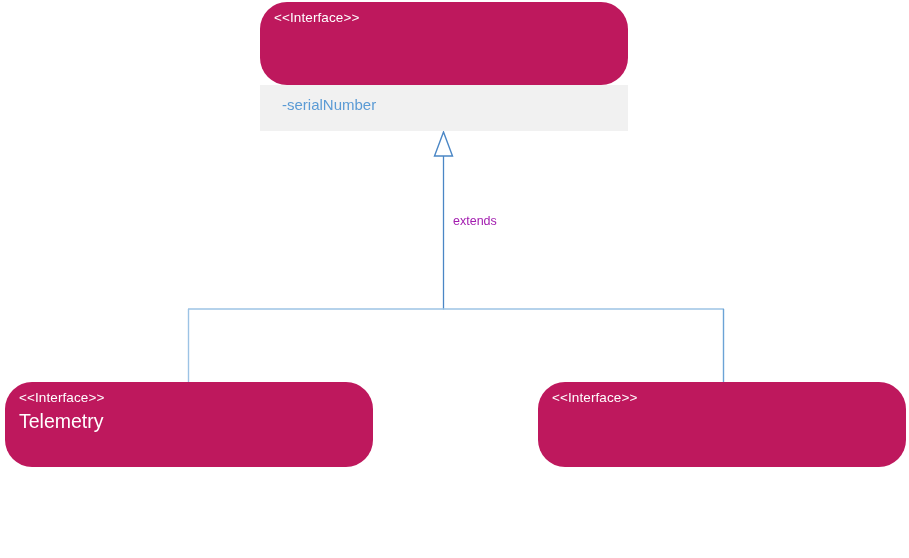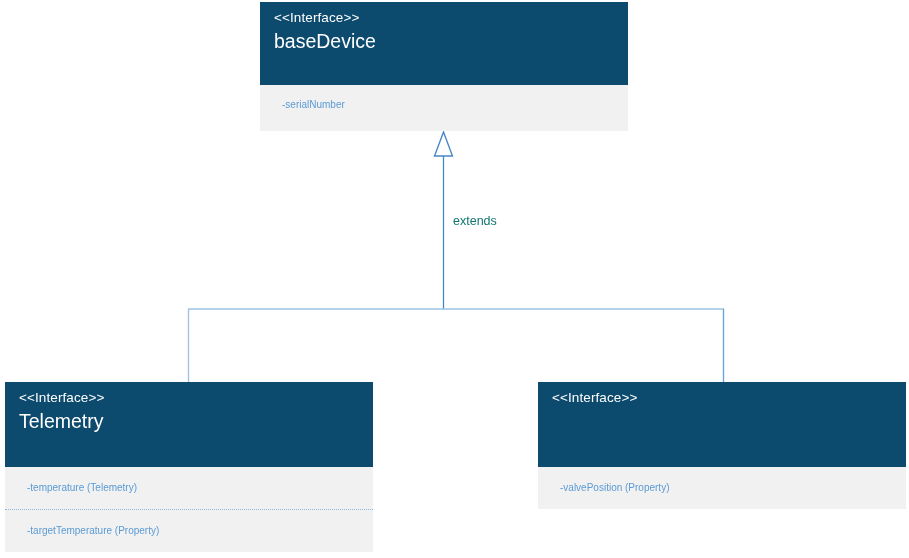--- a/index.html
+++ b/index.html
@@ -33,44 +33,45 @@
     height: 558px;
     pointer-events: none;
   }
 
   
   .uml-class {
     position: absolute;
     box-sizing: border-box;
   }
   .uml-header {
-    background: #0c4a6e;
+    background: #be185d;
     box-sizing: border-box;
     padding: 7px 14px 0 14px;
+    border-radius: 27px;
   }
   .uml-stereotype {
     color: #ffffff;
     font-size: 13.5px;
     line-height: 18px;
     letter-spacing: 0.1px;
     white-space: nowrap;
   }
   .uml-name {
     color: #ffffff;
     font-size: 19.5px;
     line-height: 28px;
     white-space: nowrap;
   }
   .uml-attrs {
     background: #f1f1f1;
     box-sizing: border-box;
   }
   .uml-attr {
     color: #5b9bd5;
-    font-size: 10px;
+    font-size: 15px;
     line-height: 19px;
     padding: 11px 14px 12px 22px;
     white-space: nowrap;
     box-sizing: border-box;
   }
   .uml-attr + .uml-attr {
     border-top: 1px dotted #8fb8dd;
   }
 
   
@@ -95,21 +96,21 @@
   #class-flowcontroller {
     left: 538px;
     top: 382px;
     width: 368px;
   }
   #class-flowcontroller .uml-header { height: 85px; }
 
   
   .edge-label {
     position: absolute;
-    color: #0f766e;
+    color: #a21caf;
     font-size: 12.5px;
     line-height: 16px;
     white-space: nowrap;
   }
   #label-extends {
     left: 453px;
     top: 213px;
   }
 </style>
 </head>
@@ -128,40 +129,34 @@
     <line x1="188.5" y1="309" x2="188.5" y2="382" stroke="#9cc3e5" stroke-width="1.4"></line>
 
     <line x1="723.5" y1="309" x2="723.5" y2="382" stroke="#6ba3d6" stroke-width="1.4"></line>
   </svg>
 
   <div class="edge-label" id="label-extends">extends</div>
 
   <div class="uml-class" id="class-basedevice">
     <div class="uml-header">
       <div class="uml-stereotype">&lt;&lt;Interface&gt;&gt;</div>
-      <div class="uml-name">baseDevice</div>
     </div>
     <div class="uml-attrs">
       <div class="uml-attr">-serialNumber</div>
     </div>
   </div>
 
   <div class="uml-class" id="class-thermostat">
     <div class="uml-header">
       <div class="uml-stereotype">&lt;&lt;Interface&gt;&gt;</div>
       <div class="uml-name">Telemetry</div>
     </div>
-    <div class="uml-attrs">
-      <div class="uml-attr">-temperature (Telemetry)</div>
-      <div class="uml-attr">-targetTemperature (Property)</div>
-    </div>
   </div>
 
   <div class="uml-class" id="class-flowcontroller">
     <div class="uml-header">
       <div class="uml-stereotype">&lt;&lt;Interface&gt;&gt;</div>
     </div>
     <div class="uml-attrs">
-      <div class="uml-attr">-valvePosition (Property)</div>
     </div>
   </div>
 
 </div>
 
 </body></html>

